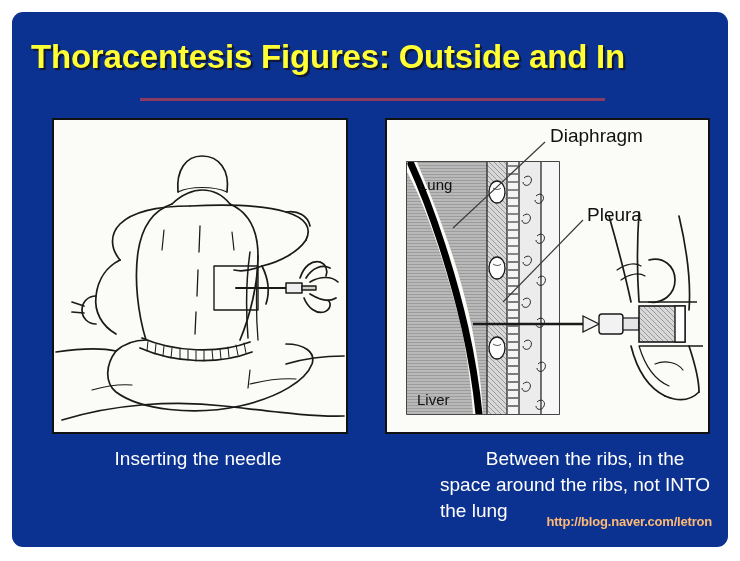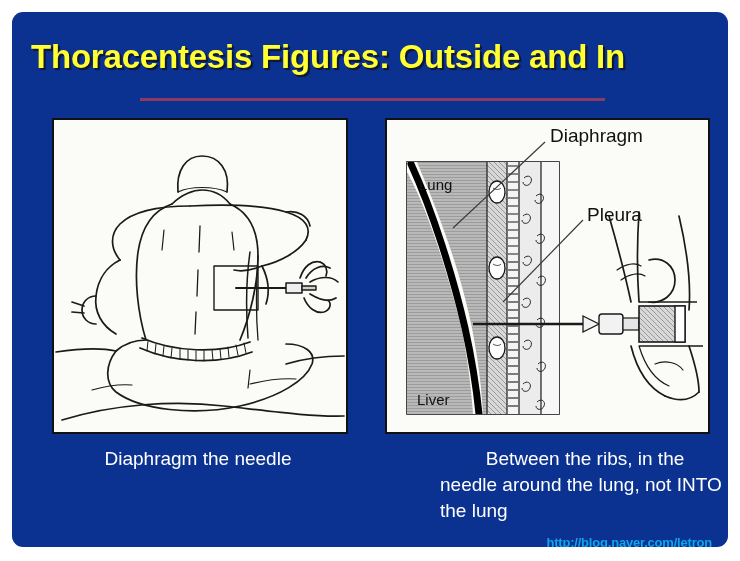--- a/index.html
+++ b/index.html
@@ -78,24 +78,24 @@
   #caption-right {
     left: 428px;
     top: 434px;
     width: 290px;
     text-align: left;
   }
   #caption-right .line1 { display: block; text-align: center; }
   #watermark {
     position: absolute;
     left: 380px;
-    top: 523px;
+    top: 502px;
     width: 320px;
     text-align: right;
-    color: #0ea5e9;
+    color: #fdba74;
     font-size: 13px;
     font-weight: bold;
     letter-spacing: -0.2px;
   }
 </style>
 </head>
 <body>
 
 <div id="slide">
 
@@ -177,21 +177,21 @@
         <path d="M246 158 C 250 146, 258 140, 266 142"></path>
         <path d="M252 158 C 258 148, 268 144, 276 148"></path>
         <path d="M256 162 C 266 156, 278 156, 284 162"></path>
         <path d="M256 174 C 266 180, 276 182, 282 178"></path>
         <path d="M250 178 C 254 188, 262 194, 270 192 C 276 190, 278 184, 274 180"></path>
         <path d="M266 142 C 272 144, 274 150, 272 156"></path>
       </g>
     </svg>
   </div>
 
-  <div id="caption-left" class="caption">Diaphragm the needle</div>
+  <div id="caption-left" class="caption">Inserting the needle</div>
 
   <div id="figure-right-frame" class="figure-frame">
     <svg class="figure-svg" viewBox="0 0 321 312" preserveAspectRatio="xMidYMid meet">
       <defs>
         <pattern id="organHatch" width="4" height="3" patternUnits="userSpaceOnUse">
           <rect width="4" height="3" fill="#b9b9b9"></rect>
           <path d="M0 0.5 H4" stroke="#8f8f8f" stroke-width="0.7"></path>
         </pattern>
         <pattern id="muscleHatch" width="5" height="5" patternUnits="userSpaceOnUse">
           <rect width="5" height="5" fill="#d8d8d8"></rect>
@@ -325,19 +325,19 @@
         <path d="M278 276 C 292 282, 304 280, 312 272"></path>
         <path d="M252 226 C 258 246, 268 260, 282 266" stroke-width="1.2"></path>
         <path d="M268 244 C 278 240, 290 242, 296 250" stroke-width="1.2"></path>
         <path d="M302 226 C 308 244, 312 262, 312 272"></path>
       </g>
     </svg>
   </div>
 
   <div id="caption-right" class="caption">
     <span class="line1">Between the ribs, in the</span>
-    <span>needle around the lung, not</span>
+    <span>space around the ribs, not</span>
     <span>INTO the lung</span>
   </div>
 
   <div id="watermark">http://blog.naver.com/letron</div>
 
 </div>
 
 </body></html>

